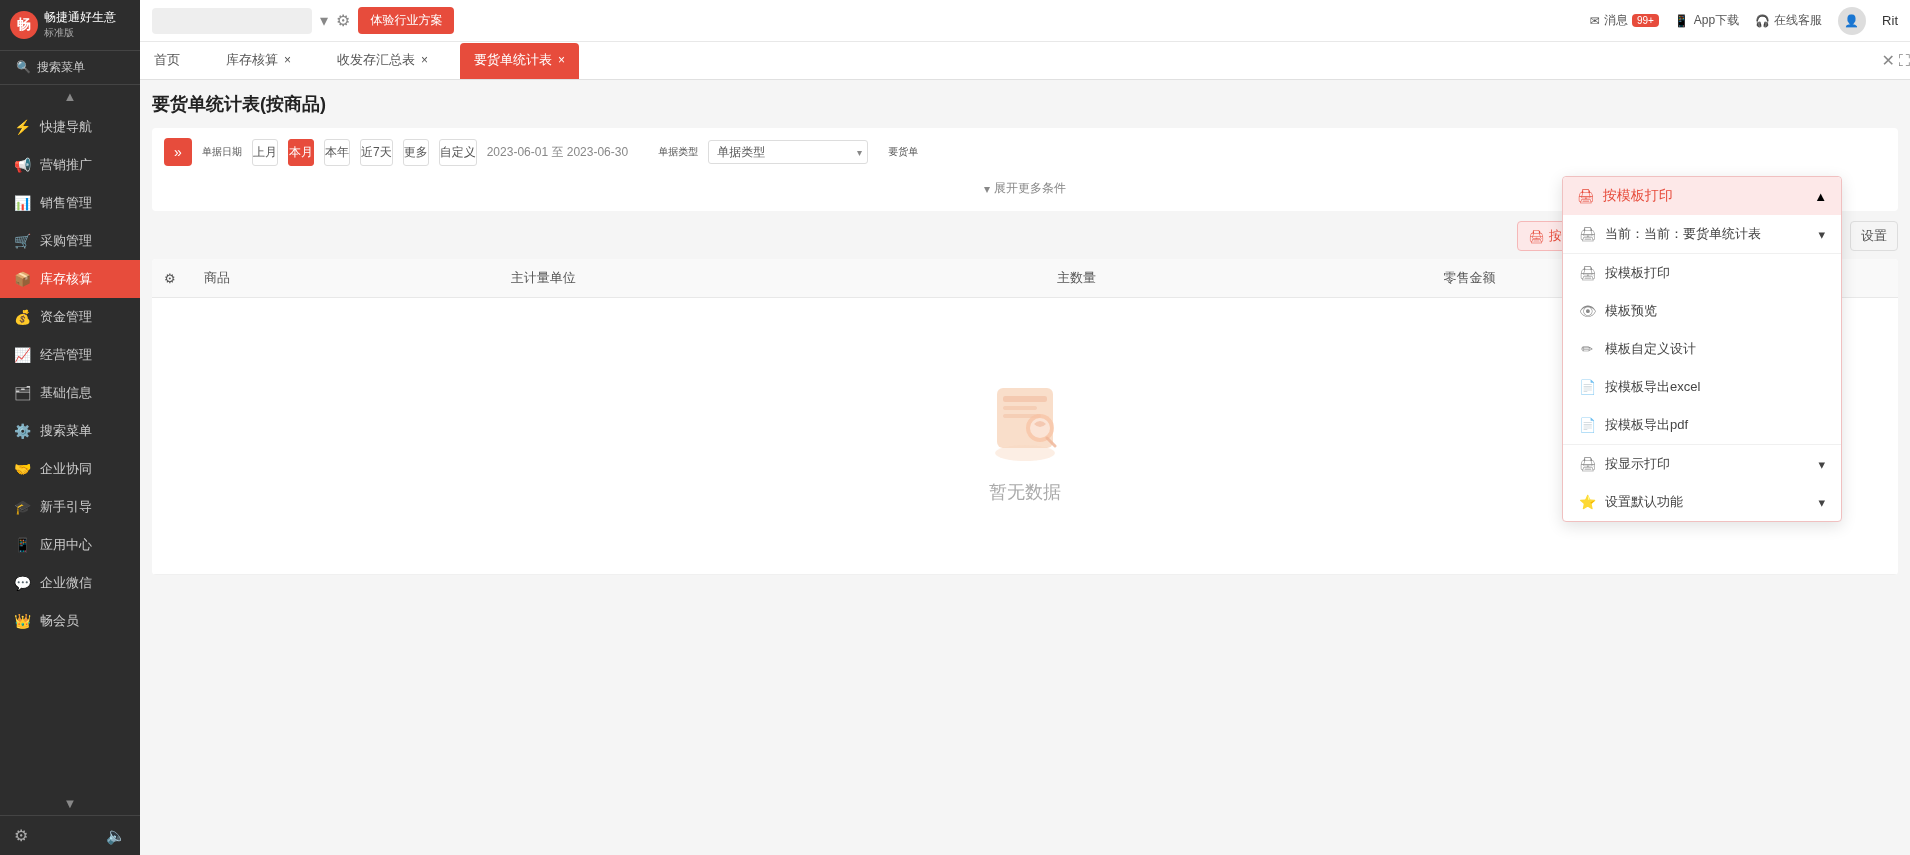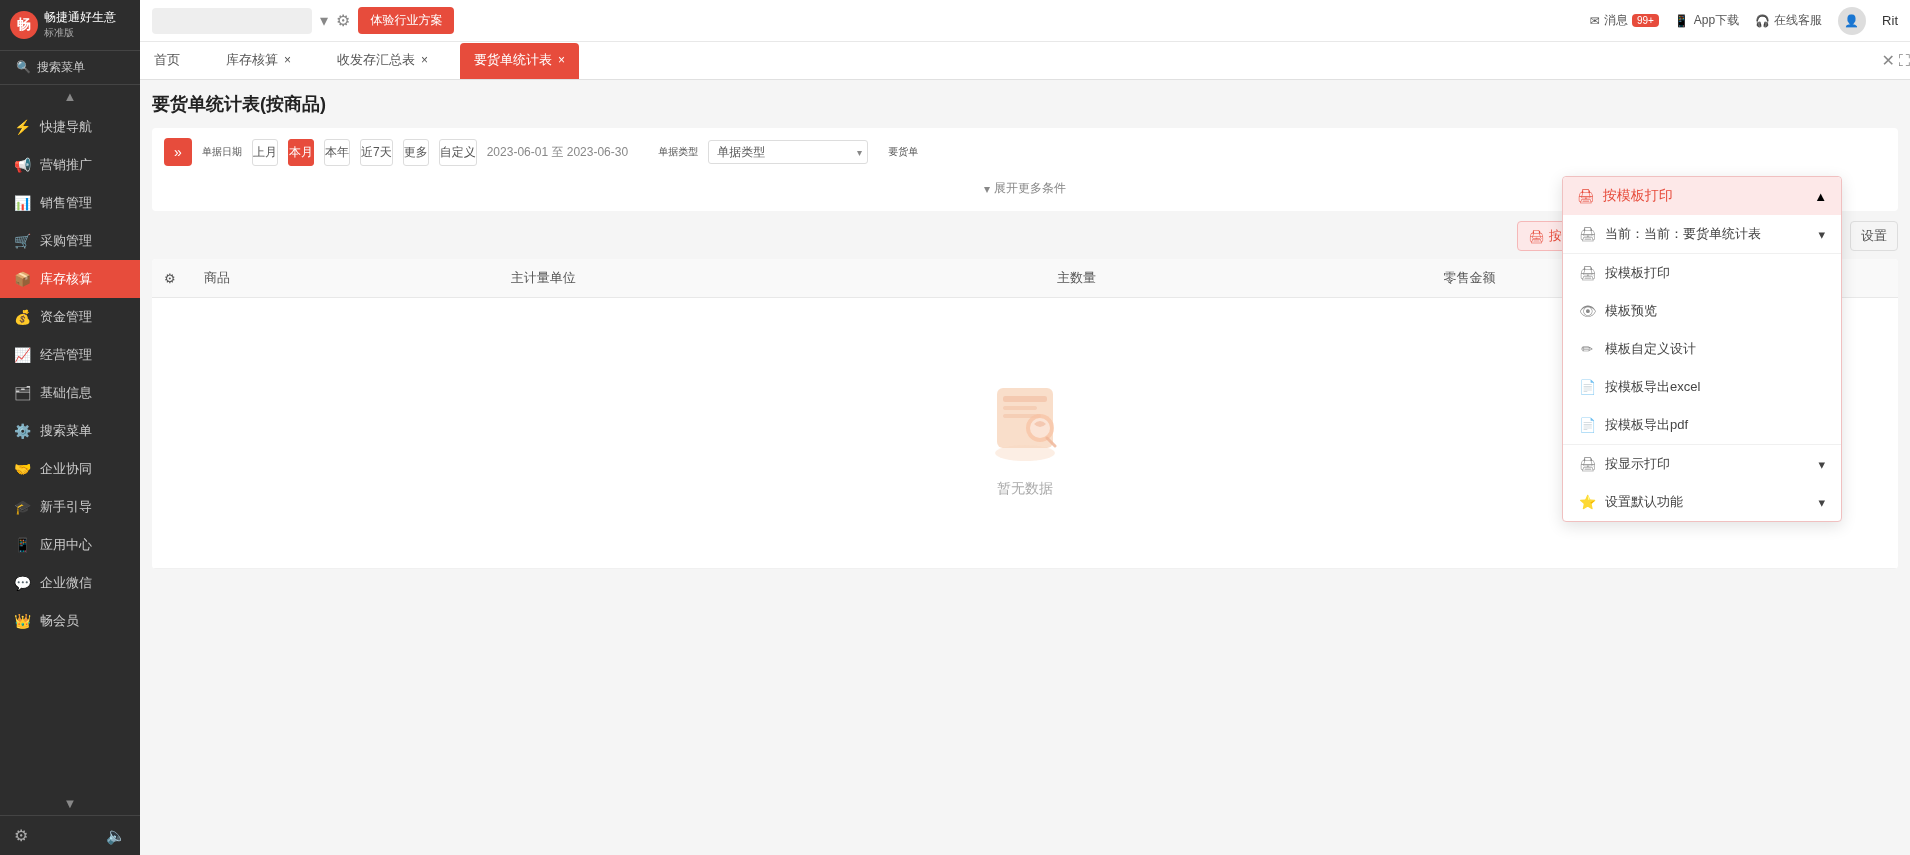--- a/index.html
+++ b/index.html
@@ -309,21 +309,21 @@
       flex-direction: column;
       align-items: center;
       justify-content: center;
       padding: 60px 20px;
     }
     .empty-icon {
       width: 100px; height: 100px;
       margin-bottom: 12px;
       opacity: 0.7;
     }
-    .empty-text { color: #aaa; font-size: 14px; }
+    .empty-text { color: #aaa; font-size: 18px; }
 
     
     .dropdown-panel {
       position: absolute;
       top: 96px;
       right: 68px;
       width: 280px;
       background: white;
       border: 1px solid #f0c0c0;
       border-radius: 4px;

